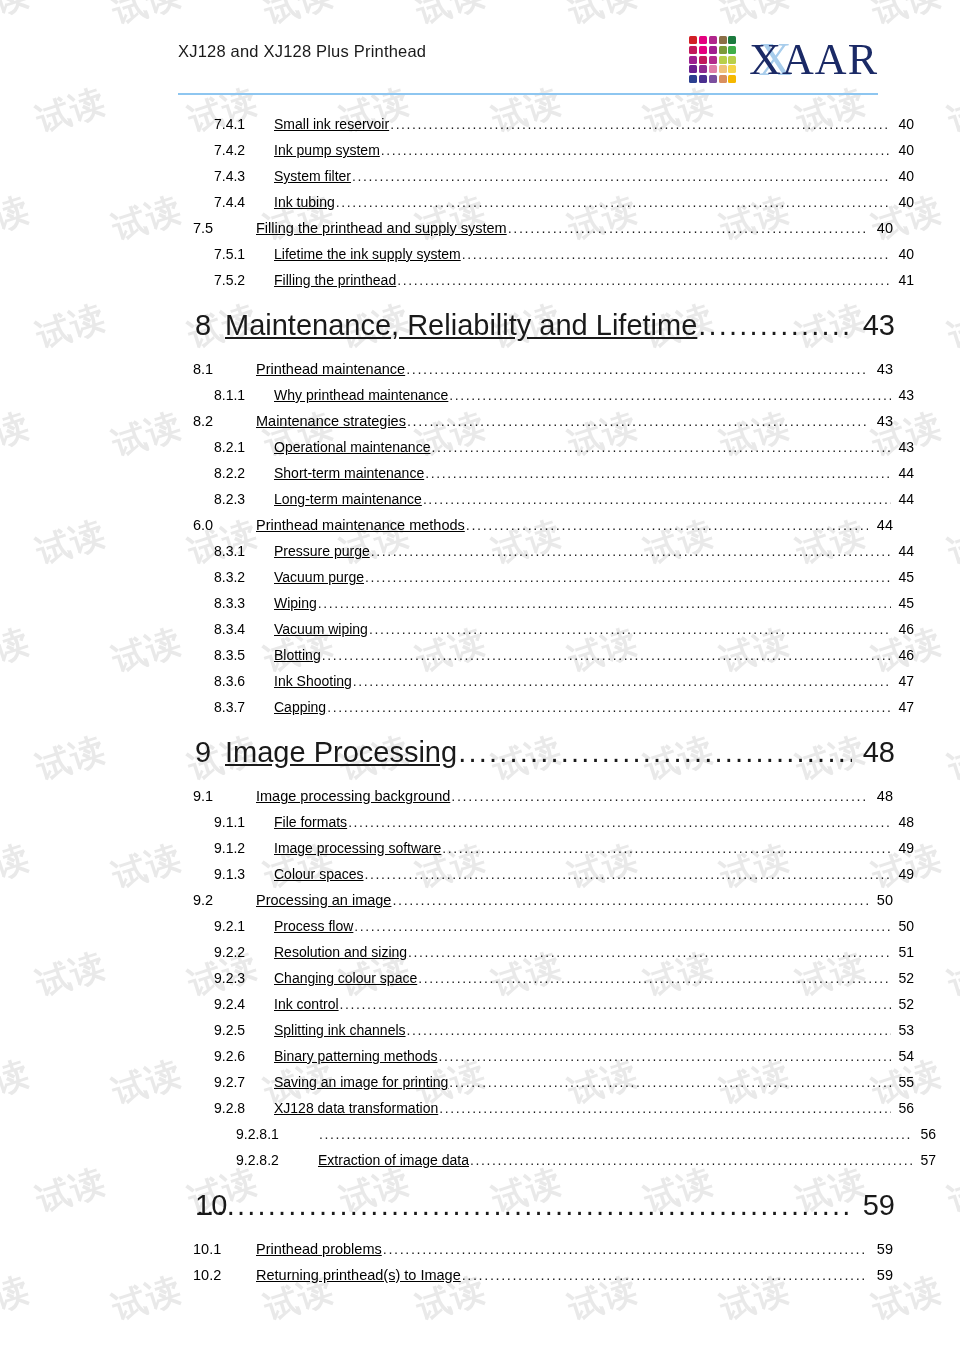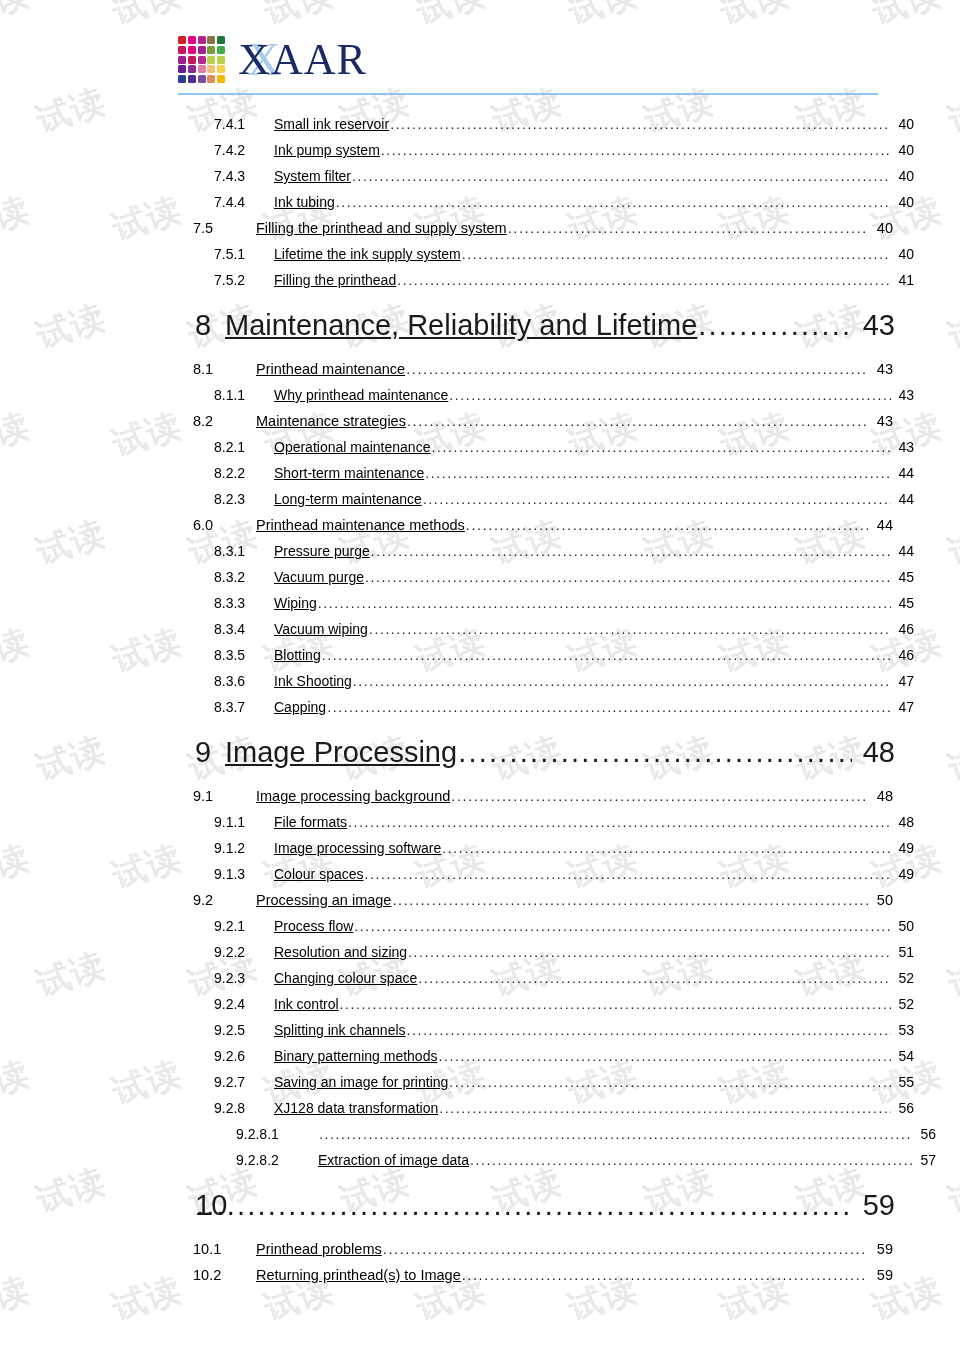--- a/index.html
+++ b/index.html
@@ -289,20 +289,21 @@
       <span class="wm" style="left: 264px; top: 1276px;">试读</span>
       <span class="wm" style="left: 416px; top: 1276px;">试读</span>
       <span class="wm" style="left: 568px; top: 1276px;">试读</span>
       <span class="wm" style="left: 720px; top: 1276px;">试读</span>
       <span class="wm" style="left: 872px; top: 1276px;">试读</span>
     </div>
 
   <div class="content">
 
     <div class="doc-header">
+      <div class="doc-header-title">XJ128 and XJ128 Plus Printhead</div>
 
       <div class="logo">
         <div class="logo-dots">
             <i style="background: rgb(210, 31, 38);"></i>
             <i style="background: rgb(228, 0, 127);"></i>
             <i style="background: rgb(176, 38, 140);"></i>
             <i style="background: rgb(139, 111, 71);"></i>
             <i style="background: rgb(27, 122, 62);"></i>
             <i style="background: rgb(194, 24, 91);"></i>
             <i style="background: rgb(228, 0, 127);"></i>

